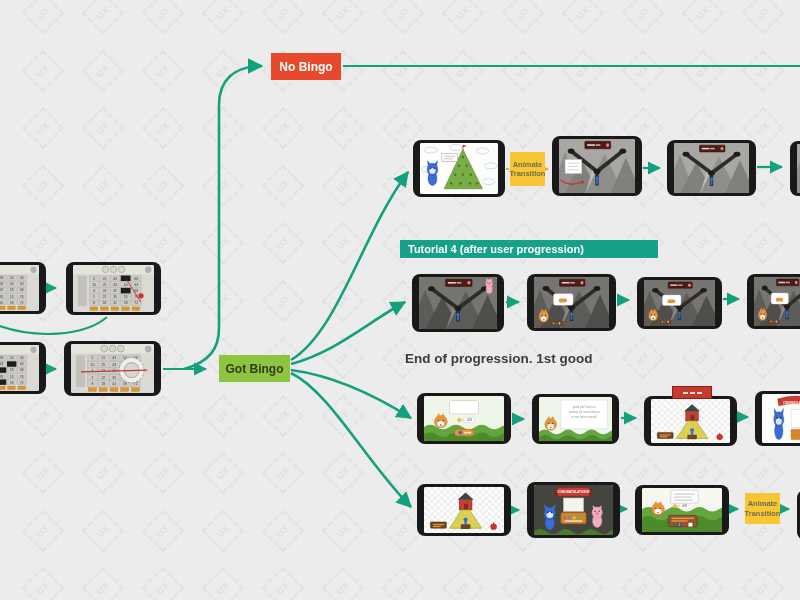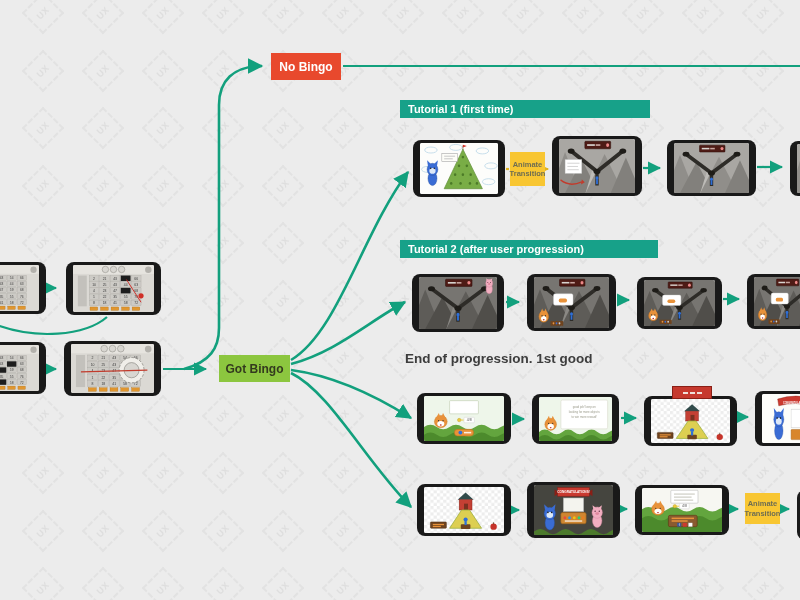--- a/index.html
+++ b/index.html
@@ -506,22 +506,21 @@
       </g>
     <g id="gold" fill="none" stroke="#e2b41f">
         <path d="M506,169 L509,169" stroke-width="2.2"></path>
         <path d="M546,169 L548,169" stroke-width="2.2" marker-end="url(#ahy)"></path>
       </g>
   </svg>
 
   <div class="node" id="noBingo">No Bingo</div>
   <div class="node" id="gotBingo">Got Bingo</div>
 
-  <div class="bar" id="bar1">Tutorial 1 (first time)</div>
-  <div class="bar" id="bar2">Tutorial 2 (after user progression)</div>
+  <div class="bar" id="bar2">Tutorial 4 (after user progression)</div>
   <div id="endLabel">End of progression. 1st good</div>
 
   <div class="trans" id="trans1">Animate Transition</div>
   <div class="trans" id="trans2">Animate Transition</div>
 
   <div class="bannerTop">
       <i></i>
       <i></i>
       <i></i>
     </div>

